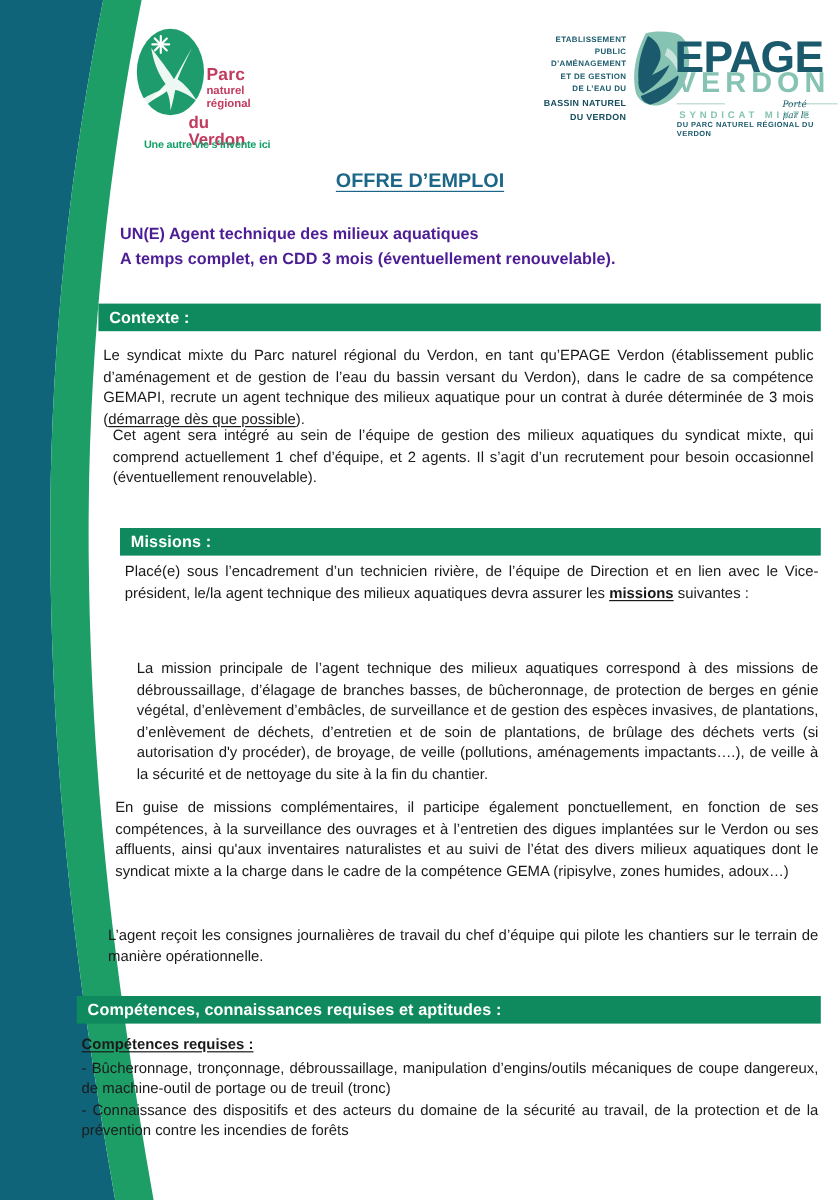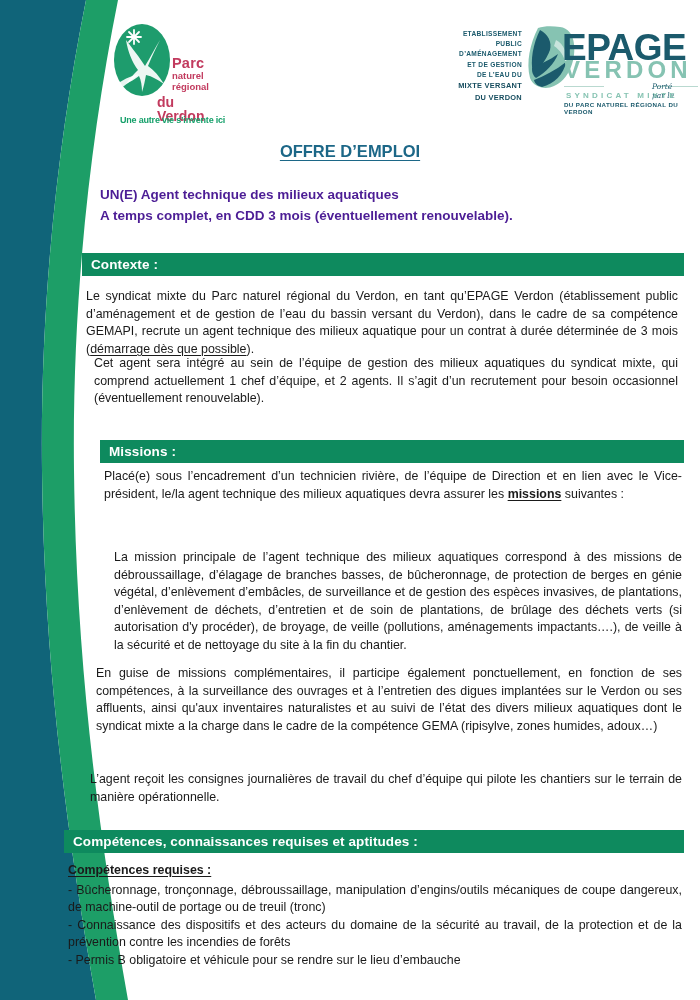--- a/index.html
+++ b/index.html
@@ -289,21 +289,21 @@
       <div class="txt-tagline">Une autre vie s’invente ici</div>
     </div>
 
     <div class="epage-logo">
       <div class="epage-left-text">
         <div>ETABLISSEMENT</div>
         <div>PUBLIC</div>
         <div>D’AMÉNAGEMENT</div>
         <div>ET DE GESTION</div>
         <div>DE L’EAU DU</div>
-        <div class="bold">MIXTE VERSANT</div>
+        <div class="bold">BASSIN NATUREL</div>
         <div class="bold">DU VERDON</div>
       </div>
 
       <svg style="position:absolute;left:84px;top:0;" width="56" height="68" viewBox="0 0 56 68">
         <path d="M14,4 C6,20 2,38 6,54 C10,64 22,66 30,62 C44,56 52,38 50,20
                  C49,10 44,4 36,3 C28,2 20,2 14,4 Z" fill="#86c3b2"></path>
         <path d="M16,6 C9,20 6,36 9,50 C16,44 22,36 26,26 C28,18 24,10 16,6 Z" fill="#1b5a6c"></path>
         <path d="M8,44 C16,40 26,36 34,30 C30,40 22,48 12,54 C9,52 8,48 8,44 Z" fill="#1b5a6c"></path>
         <path d="M10,56 C20,52 32,46 42,38 C40,50 30,60 18,63 C14,62 11,60 10,56 Z" fill="#1b5a6c"></path>
         <path d="M30,22 C36,26 40,32 42,40 C44,30 40,20 32,16 Z" fill="#ffffff" opacity=".55"></path>
@@ -352,16 +352,15 @@
   <div class="body-block" id="txt-missions-4">
     <p>L’agent reçoit les consignes journalières de travail du chef d’équipe qui pilote les chantiers sur le terrain de manière opérationnelle.</p>
   </div>
 
   <div class="section-bar" id="bar-competences">Compétences, connaissances requises et aptitudes :</div>
 
   <div class="body-block" id="txt-competences">
     <span class="sub-head">Compétences requises :</span>
     <p class="bullet-line">- Bûcheronnage, tronçonnage, débroussaillage, manipulation d’engins/outils mécaniques de coupe dangereux, de machine-outil de portage ou de treuil (tronc)</p>
     <p class="bullet-line">- Connaissance des dispositifs et des acteurs du domaine de la sécurité au travail, de la protection et de la prévention contre les incendies de forêts</p>
-    <p class="bullet-line">- Permis B obligatoire et véhicule pour se rendre sur le lieu d’embauche</p>
   </div>
 
 </div>
 
 </body></html>

